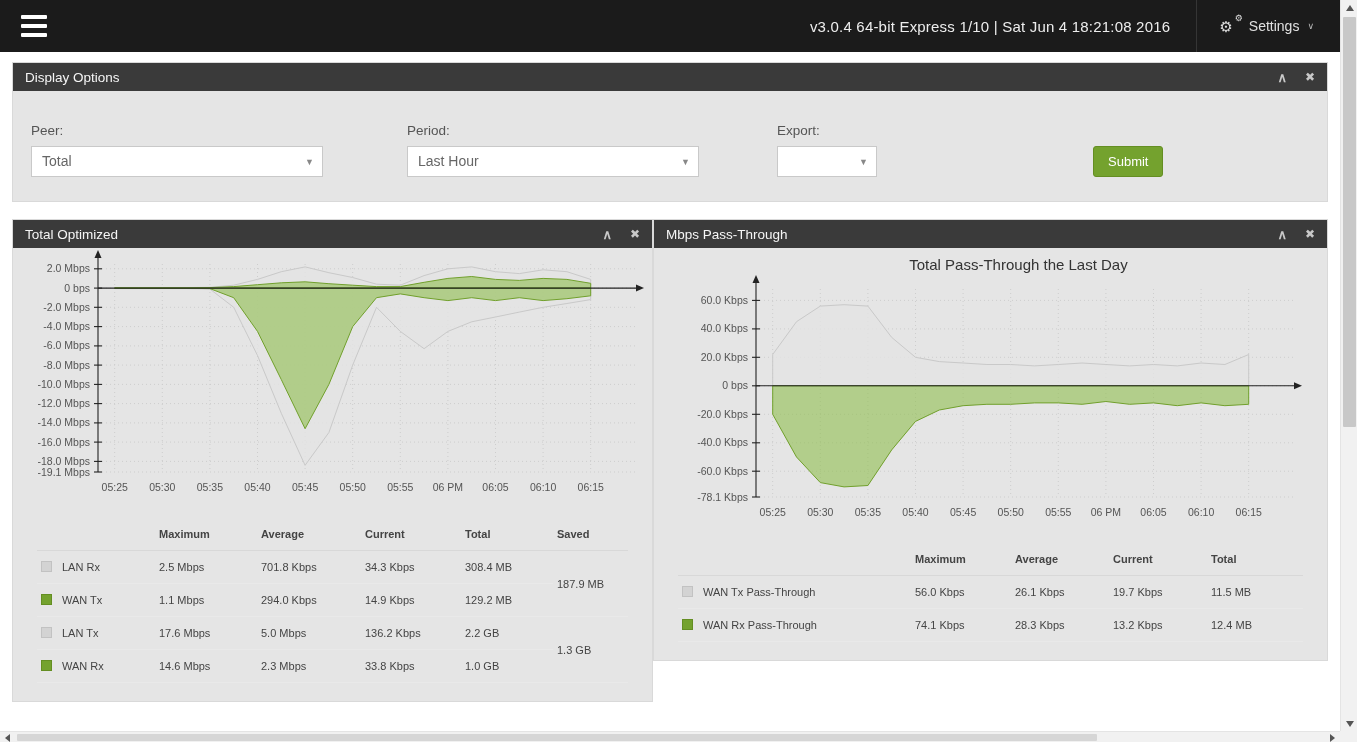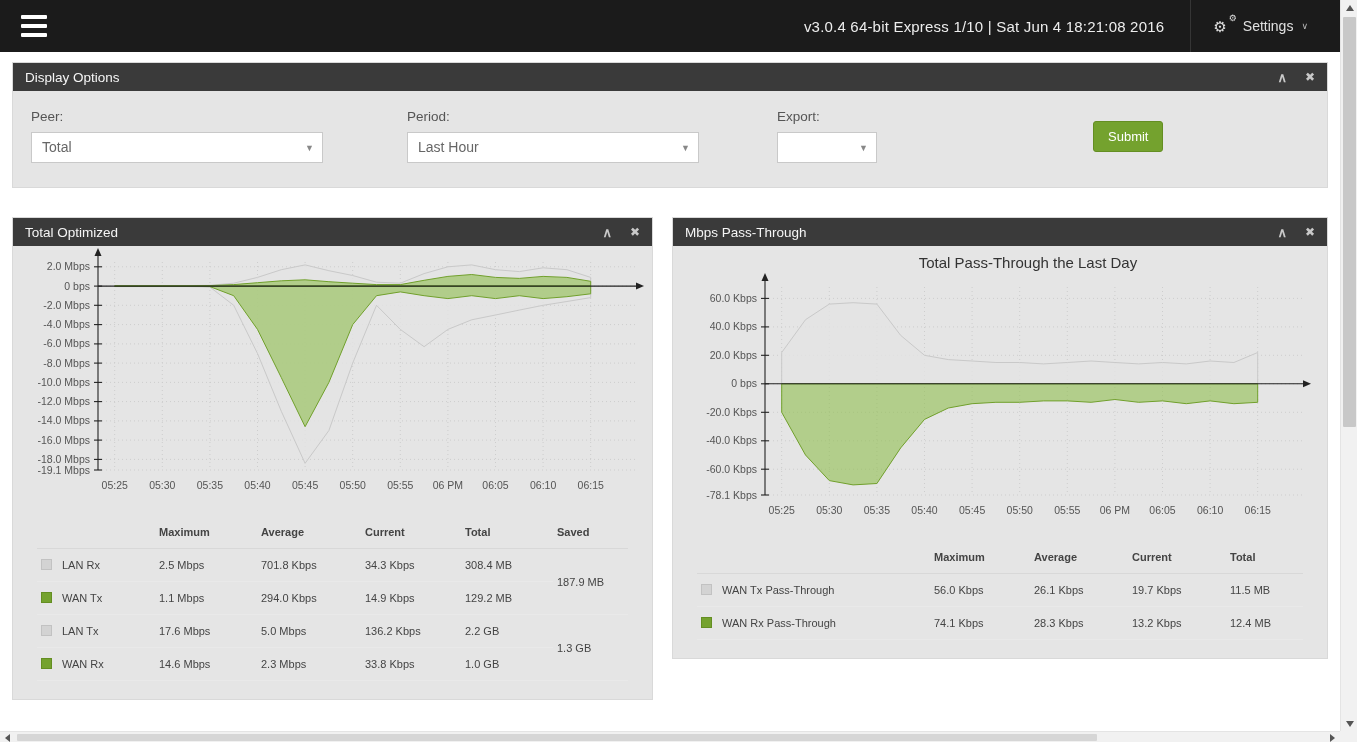--- a/index.html
+++ b/index.html
@@ -2,21 +2,21 @@
 <html style="--c-topbar-bg: #1b1b1b; --c-panel-header-bg: #3a3a3a; --c-accent-green: #74a22e; --c-series-gray: #d3d3d3; --c-series-gray-fill: #e4e4e4; --c-series-green-fill: #8fbe4f;"><head>
 <meta charset="utf-8">
 <style>
   *{box-sizing:border-box;margin:0;padding:0}
   html,body{width:1357px;height:742px;overflow:hidden;background:#fff;
     font-family:"Liberation Sans",sans-serif;color:#444;position:relative}
 
   .page{position:absolute;left:0;top:0;width:1340px;height:731px;overflow:hidden;background:#fff}
 
   
-  .topbar{height:52px;background:var(--c-topbar-bg,#1b1b1b);display:flex;align-items:center;padding:0 6px 0 15px}
+  .topbar{height:52px;background:var(--c-topbar-bg,#1b1b1b);display:flex;align-items:center;padding:0 0 0 15px}
   .hamburger{display:flex;flex-direction:column;gap:5px;cursor:pointer;padding:6px 6px}
   .hamburger span{display:block;width:26px;height:4px;background:#fff;border-radius:1px}
   .topbar-spacer{flex:1}
   .topbar-title{color:#ededed;font-size:15px;letter-spacing:.2px;white-space:nowrap}
   .settings{display:flex;align-items:center;height:52px;margin-left:26px;padding:0 26px 0 22px;
     border-left:1px solid #353535;color:#e0e0e0;font-size:14px;cursor:pointer;gap:6px}
   .gear{font-size:15px;color:#ddd;line-height:1}
   .gear.small{font-size:9px;margin-left:-4px;align-self:flex-start;margin-top:14px}
   .caret{font-size:9px;color:#bbb;margin-left:2px}
 
@@ -25,36 +25,36 @@
 
   .panel{border:1px solid #d9d9d9;background:#e5e5e5}
   .panel-header{height:28px;background:var(--c-panel-header-bg,#3a3a3a);color:#f5f5f5;
     display:flex;align-items:center;padding:0 12px;font-size:13.5px}
   .panel-header .ph-title{flex:1}
   .panel-icons{display:flex;gap:18px;align-items:center}
   .panel-icons span{color:#c9c9c9;font-size:12px;cursor:pointer;line-height:1}
   .panel-icons .collapse{font-weight:bold;font-size:13px}
 
   
-  .do-body{display:flex;align-items:center;padding:18px 18px 24px 18px}
+  .do-body{display:flex;align-items:flex-end;padding:32px 18px 24px 18px}
   .form-group{display:flex;flex-direction:column}
   .fg-label{font-size:13.5px;color:#555;margin-bottom:8px}
   .select{position:relative;height:31px;border:1px solid #c9c9c9;background:#fff;cursor:pointer}
   .select .sel-value{display:block;line-height:29px;padding:0 22px 0 10px;font-size:14px;color:#666;
     white-space:nowrap;overflow:hidden}
   .select .sel-arrow{position:absolute;right:8px;top:10px;font-size:9px;color:#888}
   .fg-peer{width:292px;margin-right:84px}
   .fg-period{width:292px;margin-right:78px}
   .fg-export{width:100px}
   .fg-submit{margin-left:216px;}
   .submit-btn{background:var(--c-accent-green,#74a22e);border:1px solid #648e22;color:#fff;
     font-size:13px;padding:7px 14px;border-radius:3px;cursor:pointer;font-family:inherit}
 
   
-  .panels-row{display:flex;gap:19px;margin-top:29px;align-items:flex-start}
+  .panels-row{display:flex;margin-top:17px;align-items:flex-start}
   .panel-left{width:641px;flex:none}
   .panel-right{flex:1}
 
   .chart-title{width:630px;margin:8px auto 0 auto;padding-left:56px;text-align:center;
     font-size:15px;color:#333}
   svg.chart{display:block;margin:0 auto}
   svg.chart .grid{stroke:#cdcdcd;stroke-width:1;stroke-dasharray:1 3}
   svg.chart .axis{stroke:#222;stroke-width:1.1}
   svg.chart text{font-family:"Liberation Sans",sans-serif;fill:#555}
   svg.chart text.xlab{font-size:10.5px;text-anchor:middle}

